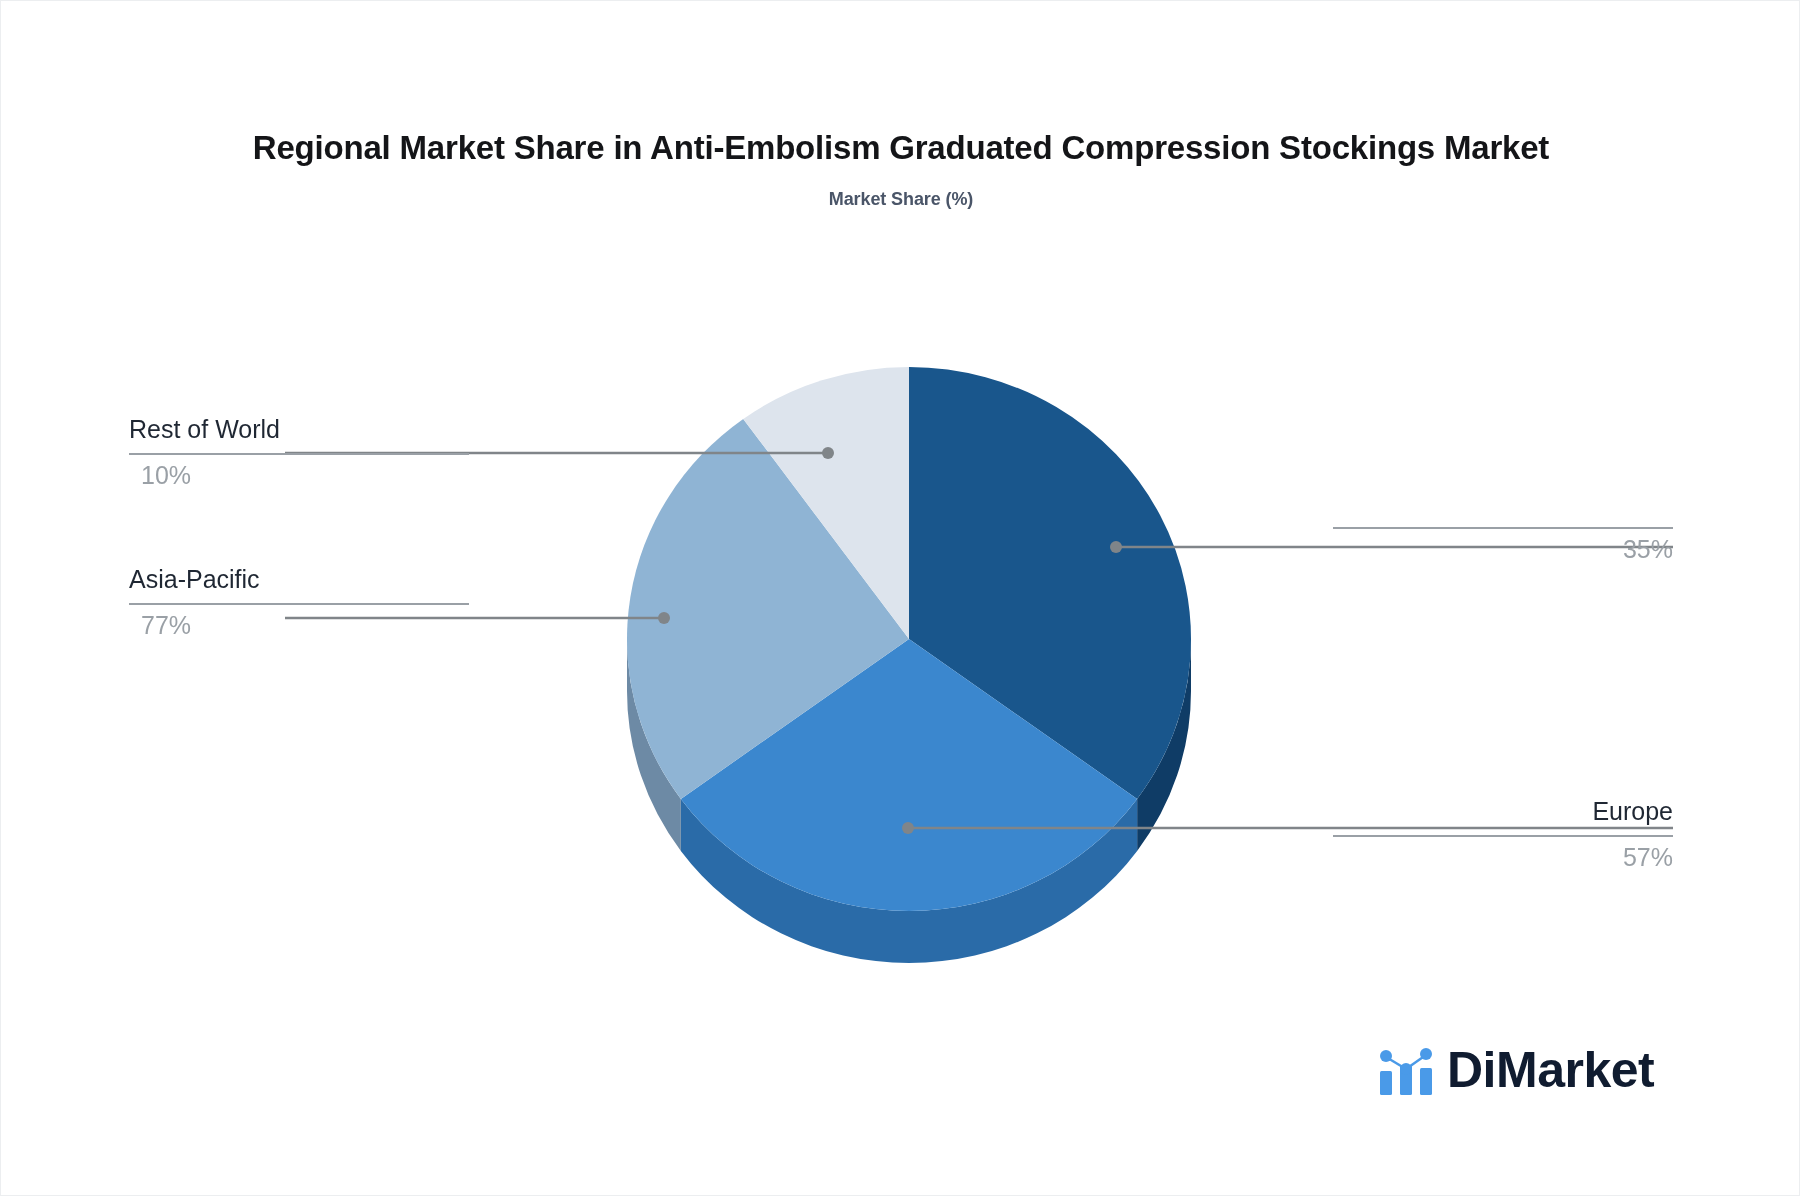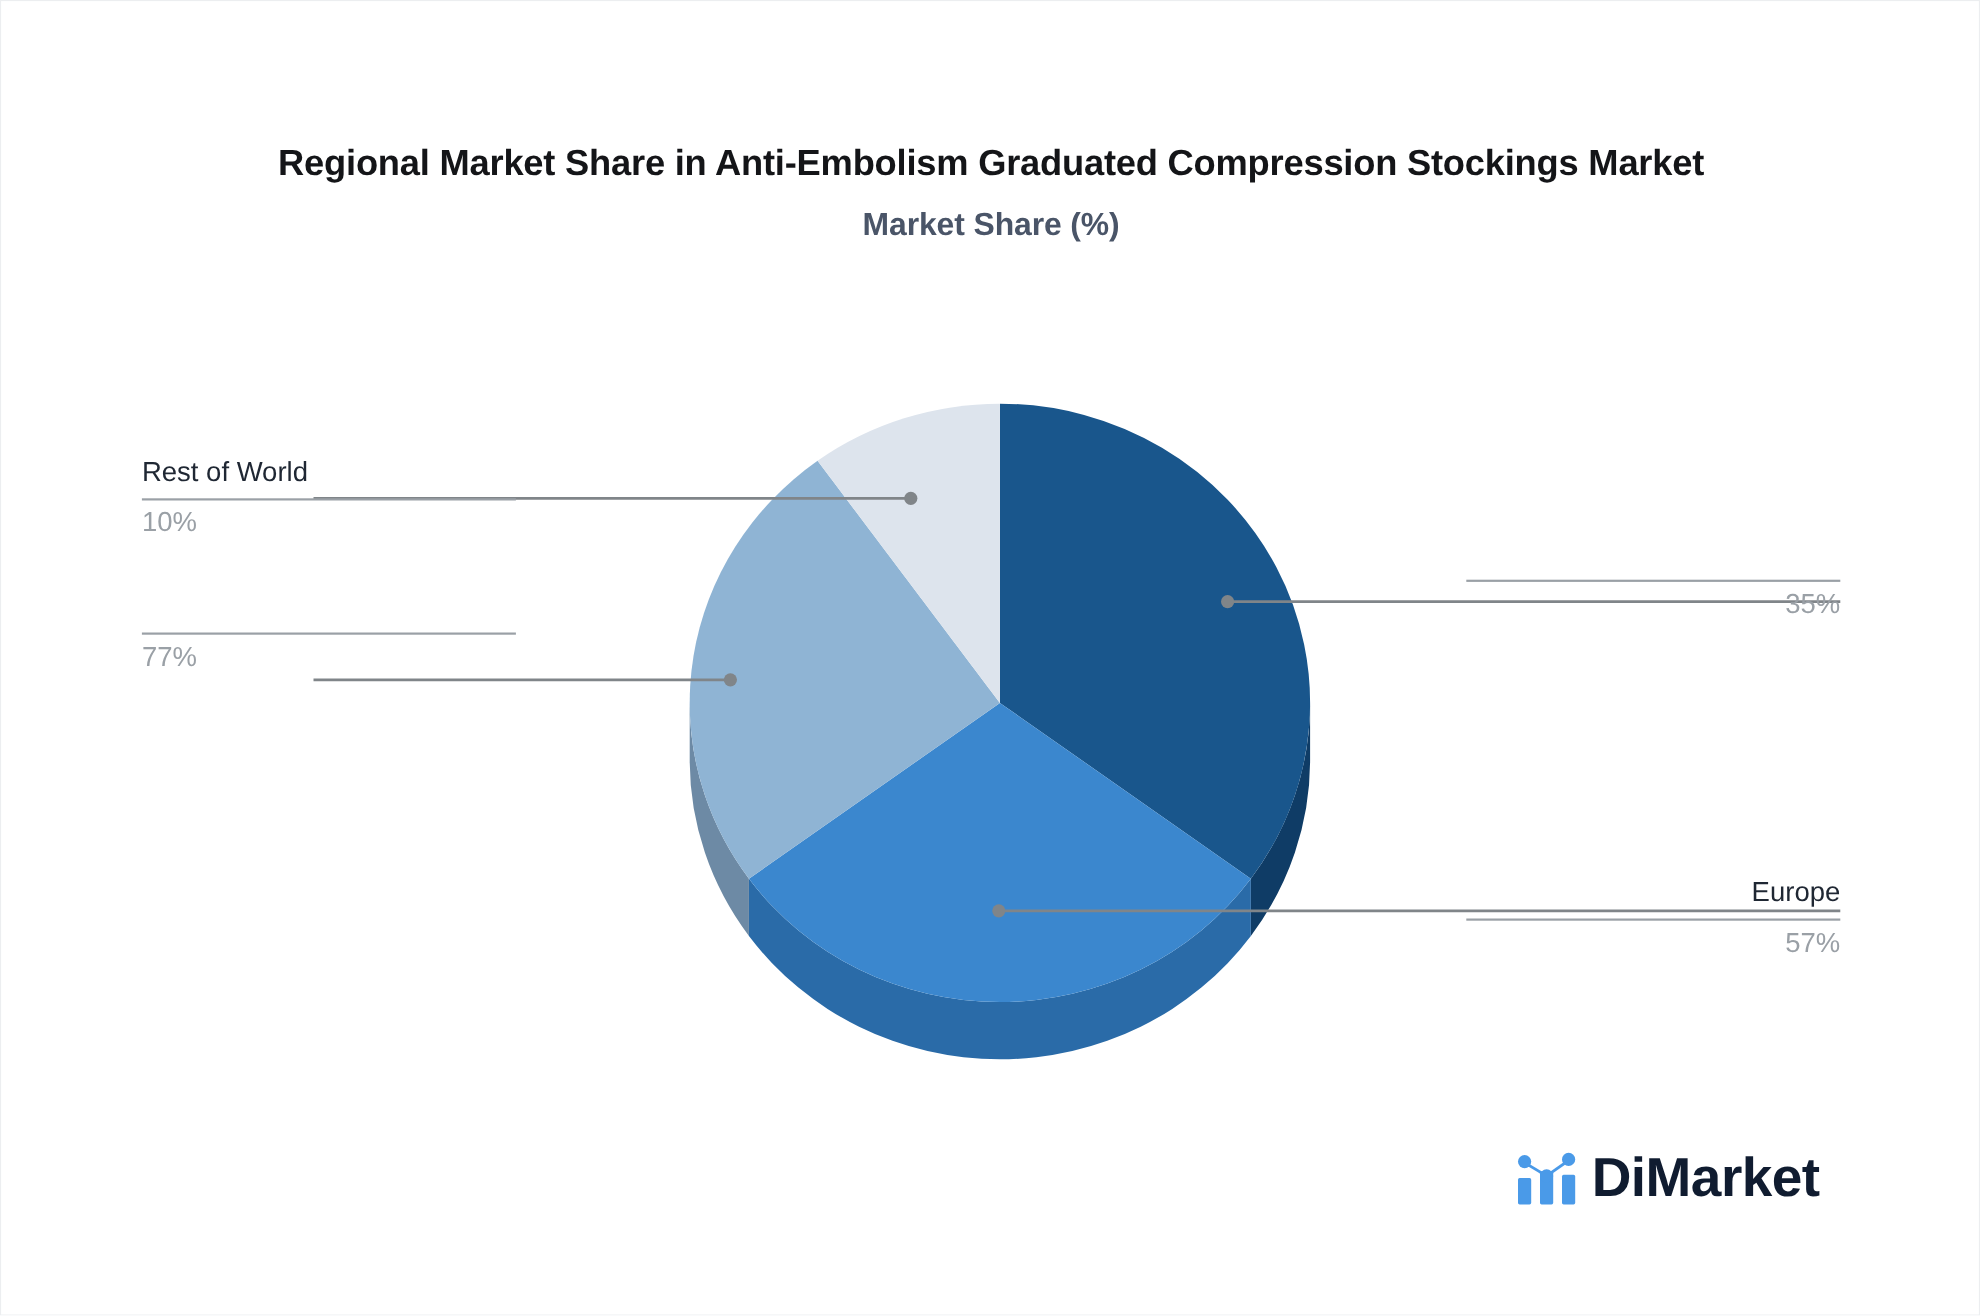--- a/index.html
+++ b/index.html
@@ -32,21 +32,21 @@
   }
   #chart-title {
     font-size: 33px;
     font-weight: bold;
     color: #141518;
     letter-spacing: -0.2px;
     line-height: 1.15;
   }
   #chart-subtitle {
     margin-top: 22px;
-    font-size: 29px;
+    font-size: 18px;
     font-weight: bold;
     color: #4a5568;
     letter-spacing: -0.1px;
   }
 
   
   #plot-svg {
     position: absolute;
     left: 0;
     top: 0;
@@ -67,20 +67,21 @@
   }
   .callout .rule {
     height: 2px;
     background: #9aa0a6;
     margin: 9px 0 7px 0;
   }
   .callout .value {
     font-size: 25px;
     color: #9aa0a6;
     line-height: 1.1;
+    margin-left: 12px;
   }
   .callout.left { text-align: left; }
   .callout.right { text-align: right; }
 
   #callout-row  { left: 128px; top: 415px; }
   #callout-ap   { left: 128px; top: 565px; }
   #callout-na   { left: 1332px; top: 517px; }
   #callout-eu   { left: 1332px; top: 797px; }
 
   
@@ -141,20 +142,21 @@
     </g>
   </svg>
 
   <div class="callout left" id="callout-row">
     <div class="name">Rest of World</div>
     <div class="rule"></div>
     <div class="value">10%</div>
   </div>
 
   <div class="callout left" id="callout-ap">
+    <div class="name">Asia-Pacific</div>
     <div class="rule"></div>
     <div class="value">77%</div>
   </div>
 
   <div class="callout right" id="callout-na">
     <div class="rule"></div>
     <div class="value">35%</div>
   </div>
 
   <div class="callout right" id="callout-eu">

